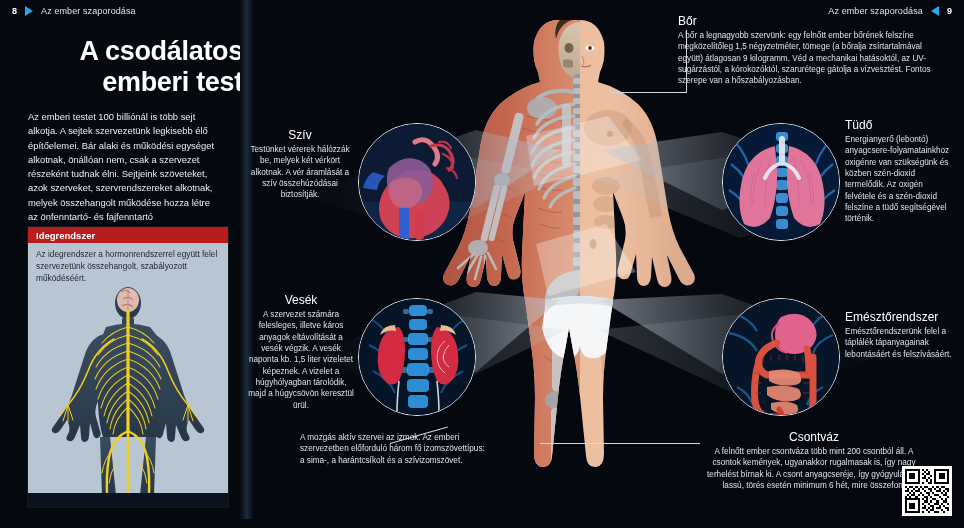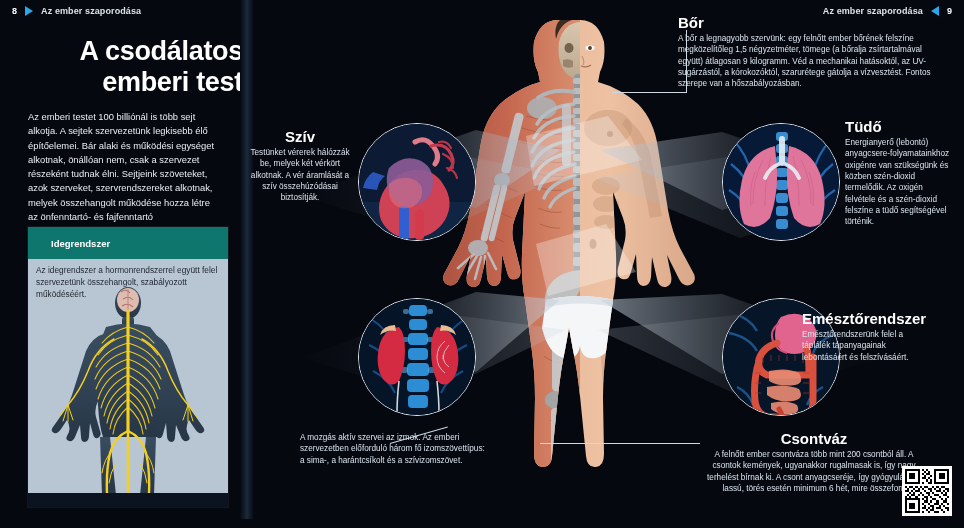--- a/index.html
+++ b/index.html
@@ -29,21 +29,21 @@
     width: 0; height: 0; border-style: solid;
   }
   .tri.right-arrow {
     border-width: 5px 0 5px 8px;
     border-color: transparent transparent transparent #2aa7e8;
   }
   .tri.left-arrow {
     border-width: 5px 8px 5px 0;
     border-color: transparent #2aa7e8 transparent transparent;
   }
-  .runhead .txt { opacity: .95; font-weight: bold; }
+  .runhead .txt { opacity: .95; }
 
   
   .gutter {
     position: absolute; top: 0; bottom: 0; left: 240px; width: 14px;
     background: linear-gradient(90deg,#05080f 0%,#14202e 35%,#1b2a3a 50%,#14202e 65%,#05080f 100%);
     z-index: 6;
   }
 
   
   .title {
@@ -56,22 +56,22 @@
     font-size: 9.4px; line-height: 1.52; color: #e9eef5;
   }
 
   
   .ns-panel {
     position: absolute; left: 28px; top: 227px; width: 200px; height: 280px;
     background: #b8c6d4;
     box-shadow: 0 0 0 1px rgba(255,255,255,0.06);
   }
   .ns-head {
-    height: 32px; background: #0f766e;
-    display: flex; align-items: center; padding-left: 23px;
+    height: 16px; background: #b91c1c;
+    display: flex; align-items: center; padding-left: 8px;
     font-size: 9.5px; font-weight: bold; color: #ffffff;
   }
   .ns-body {
     padding: 6px 8px 0 8px;
     font-size: 8.3px; line-height: 1.42; color: #1d232c;
   }
   .ns-art {
     position: absolute; left: 0; right: 0; top: 54px; bottom: 14px;
     overflow: hidden;
   }
@@ -96,33 +96,33 @@
     background: #091428;
   }
   .m-heart  { left: 358px; top: 123px; width: 118px; height: 118px; }
   .m-lungs  { left: 722px; top: 123px; width: 118px; height: 118px; }
   .m-kidney { left: 358px; top: 298px; width: 118px; height: 118px; }
   .m-digest { left: 722px; top: 298px; width: 118px; height: 118px; }
 
   
   .callout { position: absolute; z-index: 7; }
   .callout h3 {
-    font-size: 15px; font-weight: bold; color: #ffffff; margin-bottom: 2px;
+    font-size: 12px; font-weight: normal; color: #ffffff; margin-bottom: 2px;
   }
   .callout p {
     font-size: 8.2px; line-height: 1.38; color: #dbe4ee;
   }
   .ta-right { text-align: center; }
   .ta-left  { text-align: left; }
 
   .c-skin   { left: 678px; top: 14px;  width: 270px; }
   .c-heart  { left: 248px; top: 128px; width: 104px; }
   .c-lungs  { left: 845px; top: 118px; width: 108px; }
   .c-kidney { left: 248px; top: 293px; width: 106px; }
-  .c-digest { left: 802px; top: 310px; width: 108px; }
+  .c-digest { left: 845px; top: 310px; width: 108px; }
   .c-muscle { left: 300px; top: 432px; width: 190px; }
   .c-bone   { left: 700px; top: 430px; width: 228px; }
 
   
   .leader { position: absolute; background: #cfd9e4; z-index: 5; }
 
   
   .qr {
     position: absolute; right: 12px; bottom: 12px;
     width: 50px; height: 50px; background: #ffffff; padding: 3px; z-index: 8;
@@ -528,20 +528,24 @@
   <div class="callout c-heart ta-right">
     <h3>Szív</h3>
     <p>Testünket vérerek hálózzák be, melyek két vérkört alkotnak. A vér áramlását a szív összehúzódásai biztosítják.</p>
   </div>
 
   <div class="callout c-lungs ta-left">
     <h3>Tüdő</h3>
     <p>Energianyerő (lebontó) anyagcsere-folyamatainkhoz oxigénre van szükségünk és közben szén-dioxid termelődik. Az oxigén felvétele és a szén-dioxid felszíne a tüdő segítségével történik.</p>
   </div>
 
+  <div class="callout c-kidney ta-right">
+    <h3>Vesék</h3>
+    <p>A szervezet számára felesleges, illetve káros anyagok eltávolítását a vesék végzik. A vesék naponta kb. 1,5 liter vizeletet képeznek. A vizelet a húgyhólyagban tárolódik, majd a húgycsövön keresztül ürül.</p>
+  </div>
 
   <div class="callout c-digest ta-left">
     <h3>Emésztőrendszer</h3>
     <p>Emésztőrendszerünk felel a táplálék tápanyagainak lebontásáért és felszívásáért.</p>
   </div>
 
   <div class="callout c-muscle ta-left">
     <p>A mozgás aktív szervei az izmok. Az emberi szervezetben előforduló három fő izomszövettípus: a sima-, a harántcsíkolt és a szívizomszövet.</p>
   </div>
 

